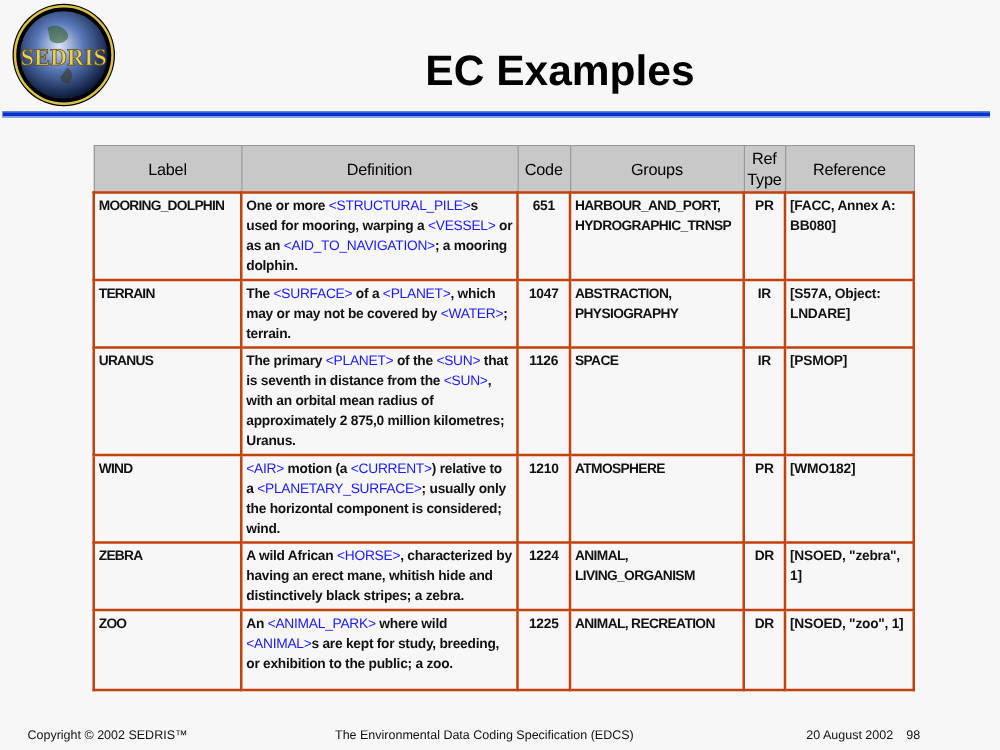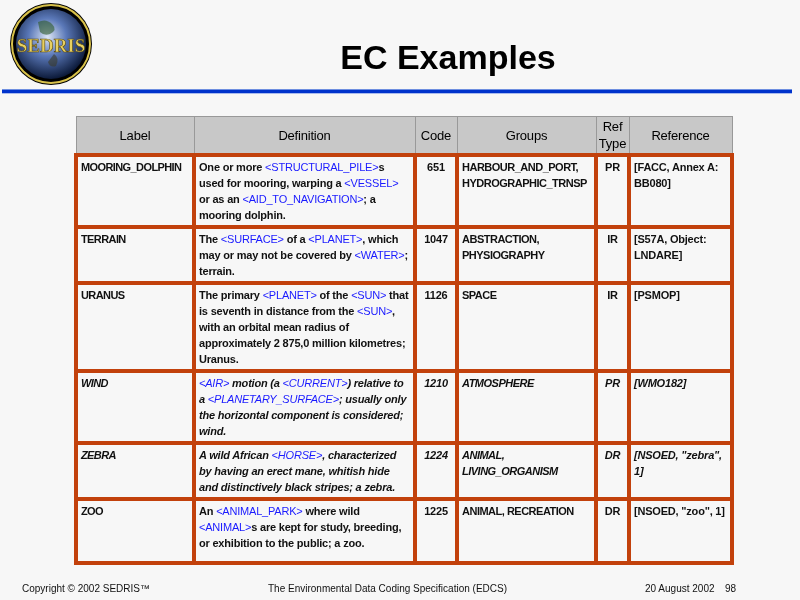--- a/index.html
+++ b/index.html
@@ -36,21 +36,21 @@
       font-weight: normal;
       font-size: 13px;
       border: 1px solid #999;
       height: 36px;
       padding: 0 2px;
       text-align: center;
       vertical-align: middle;
       line-height: 17px;
     }
     table.ec td {
-      border: 4px solid #c2410c;
+      border: 2px solid #c2410c;
       vertical-align: top;
       padding: 2px 3px 2px 3px;
       line-height: 16px;
       font-weight: bold;
       color: #111;
     }
     table.ec td.label { font-weight: bold; letter-spacing: -0.6px; }
     table.ec td.code { text-align: center; }
     table.ec td.rt { text-align: center; }
     table.ec td.groups { letter-spacing: -0.5px; }
@@ -122,29 +122,29 @@
         <td class="reference">[S57A, Object: LNDARE]</td>
       </tr>
       <tr style="height: 81px;">
         <td class="label">URANUS</td>
         <td class="def"><span>The primary </span><span class="ref">&lt;PLANET&gt;</span><span> of the </span><span class="ref">&lt;SUN&gt;</span><span> that is seventh in distance from the </span><span class="ref">&lt;SUN&gt;</span><span>, with an orbital mean radius of approximately 2 875,0 million kilometres; Uranus.</span></td>
         <td class="code">1126</td>
         <td class="groups">SPACE</td>
         <td class="rt">IR</td>
         <td class="reference">[PSMOP]</td>
       </tr>
-      <tr style="height: 67px; font-style: italic;">
+      <tr style="height: 67px;">
         <td class="label">WIND</td>
         <td class="def"><span class="ref">&lt;AIR&gt;</span><span> motion (a </span><span class="ref">&lt;CURRENT&gt;</span><span>) relative to a </span><span class="ref">&lt;PLANETARY_SURFACE&gt;</span><span>; usually only the horizontal component is considered; wind.</span></td>
         <td class="code">1210</td>
         <td class="groups">ATMOSPHERE</td>
         <td class="rt">PR</td>
         <td class="reference">[WMO182]</td>
       </tr>
-      <tr style="height: 53px; font-style: italic;">
+      <tr style="height: 53px;">
         <td class="label">ZEBRA</td>
         <td class="def"><span>A wild African </span><span class="ref">&lt;HORSE&gt;</span><span>, characterized by having an erect mane, whitish hide and distinctively black stripes; a zebra.</span></td>
         <td class="code">1224</td>
         <td class="groups">ANIMAL, LIVING_ORGANISM</td>
         <td class="rt">DR</td>
         <td class="reference">[NSOED, "zebra", 1]</td>
       </tr>
       <tr style="height: 64px;">
         <td class="label">ZOO</td>
         <td class="def"><span>An </span><span class="ref">&lt;ANIMAL_PARK&gt;</span><span> where wild </span><span class="ref">&lt;ANIMAL&gt;</span><span>s are kept for study, breeding, or exhibition to the public; a zoo.</span></td>

